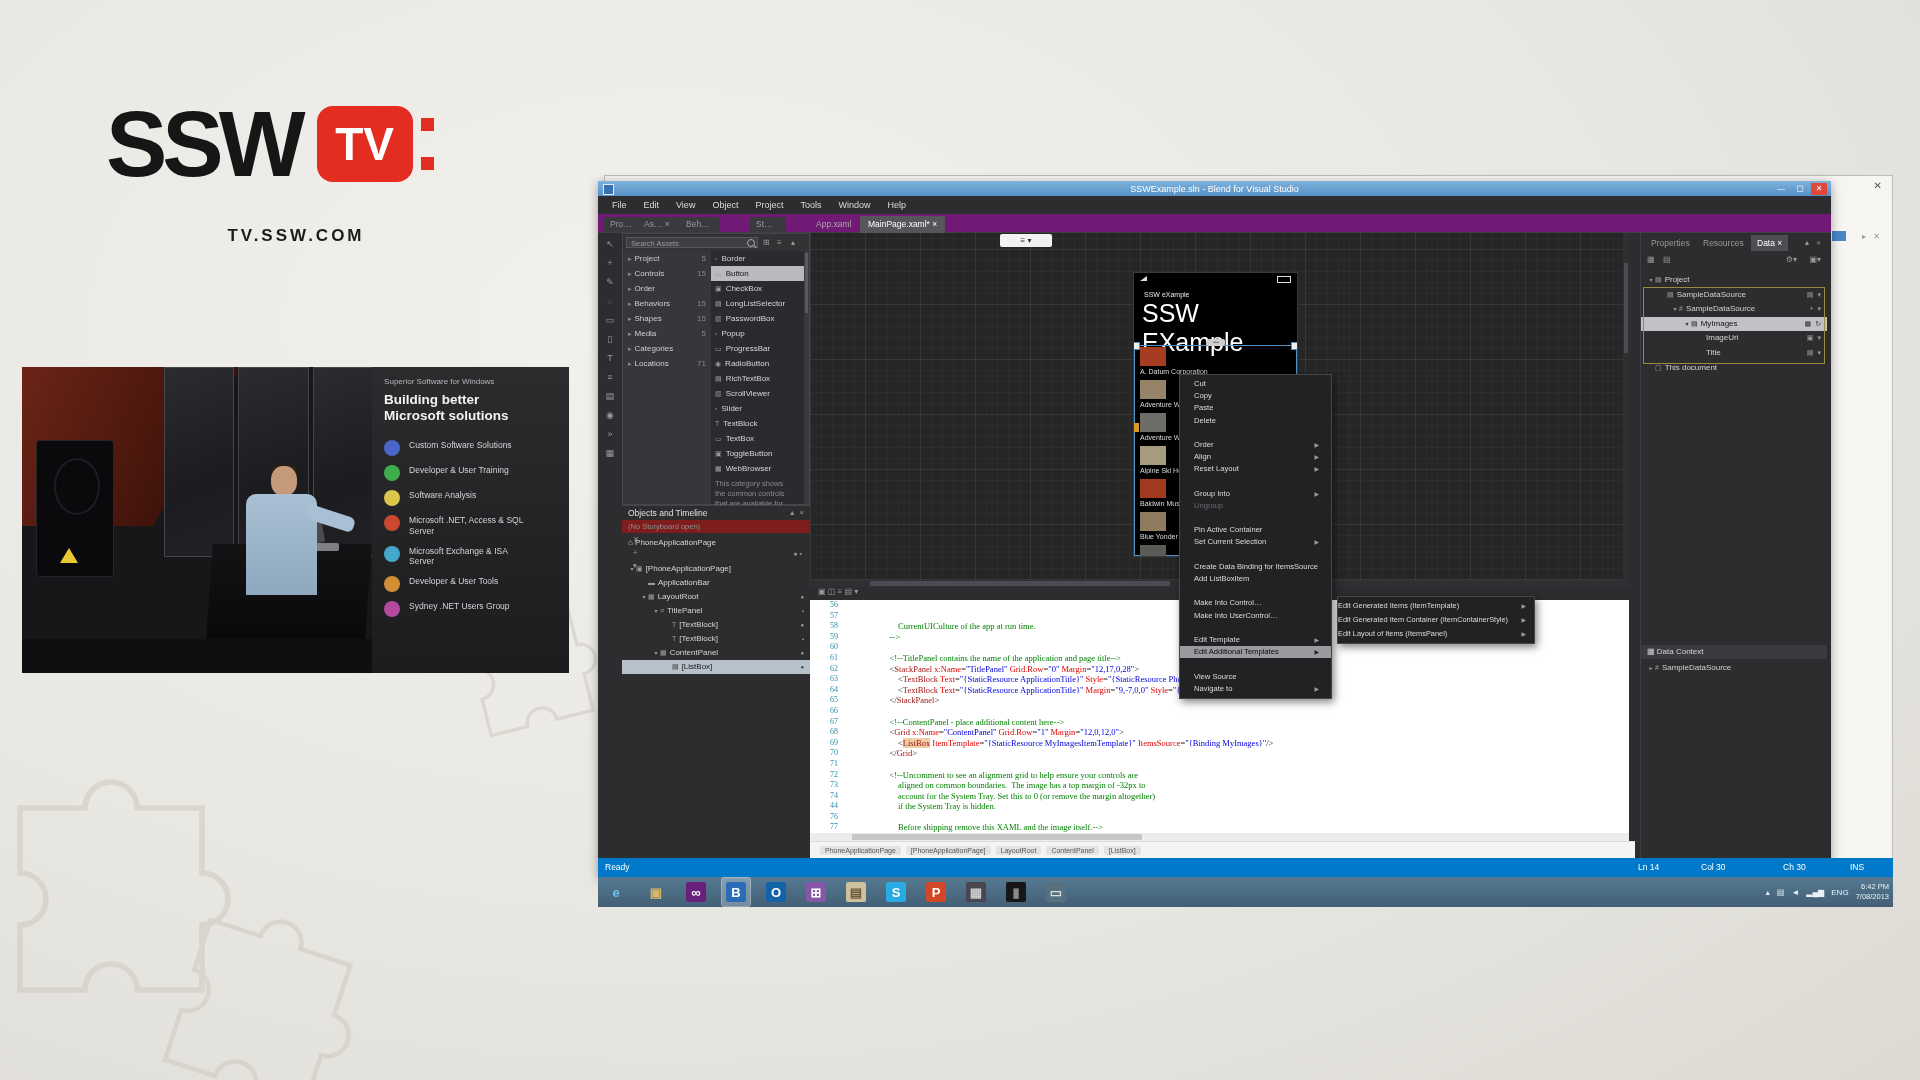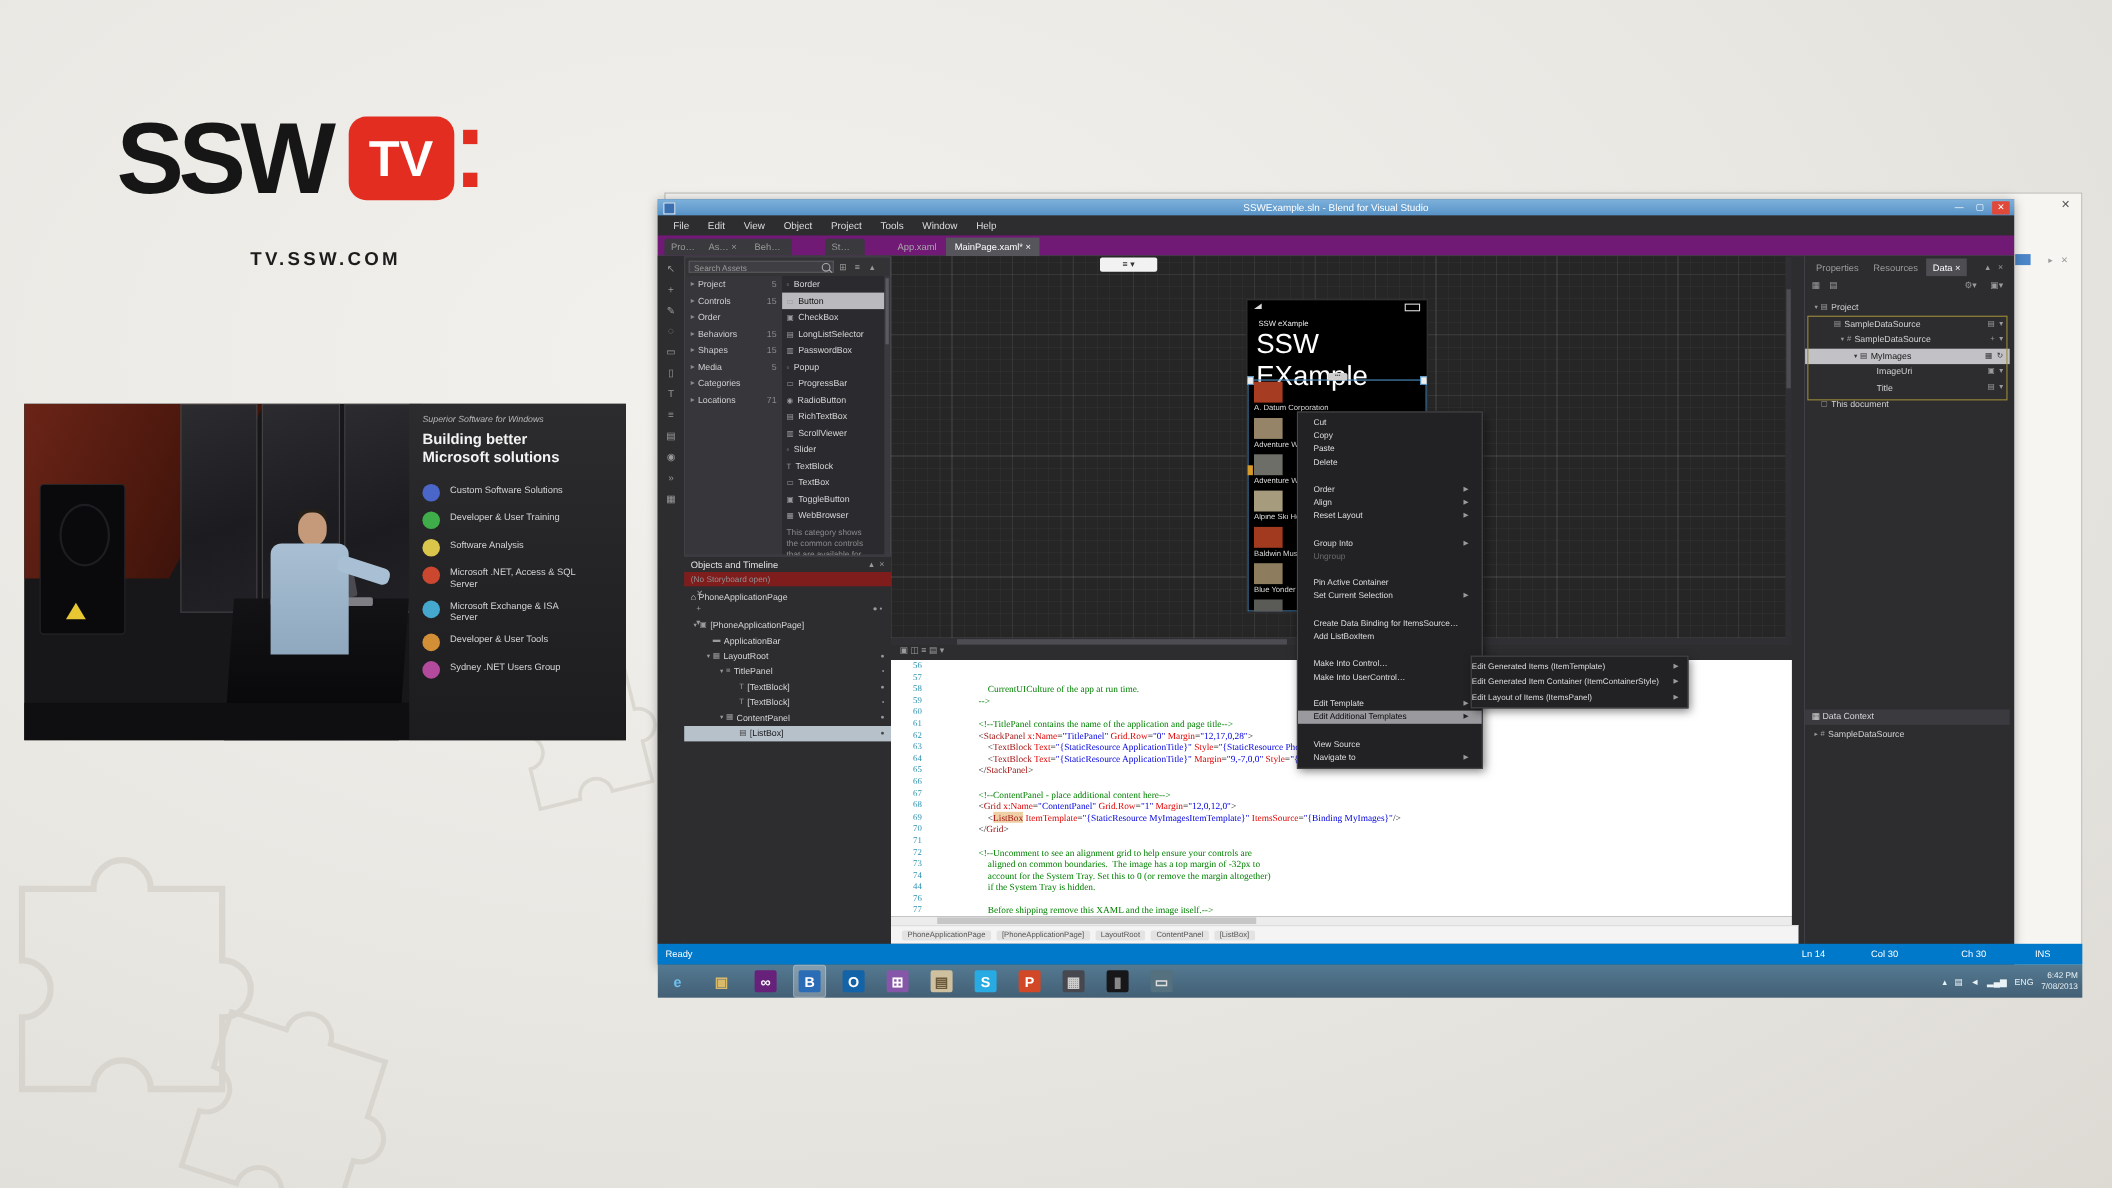--- a/index.html
+++ b/index.html
@@ -28,21 +28,21 @@
   .v-warn{position:absolute;left:30%;bottom:10%;width:0;height:0;border-left:9px solid transparent;border-right:9px solid transparent;border-bottom:15px solid #e8c832;}
   .v-floor{position:absolute;left:0;bottom:0;width:100%;height:11%;background:#0f0f11;}
   .v-podium{position:absolute;left:34%;top:58%;width:29%;height:44%;background:linear-gradient(#131316,#050507);transform:skewX(-4deg);}
   .v-laptop-lid{position:absolute;left:42%;top:49%;width:13%;height:10%;background:#4a4a50;transform:rotate(-10deg);border-radius:2px;}
   .v-laptop-base{position:absolute;left:41%;top:57.5%;width:17%;height:2.5%;background:#7e7e84;border-radius:2px;}
   .v-head{position:absolute;left:45.5%;top:32.5%;width:26px;height:30px;background:#c49a7a;border-radius:45%;}
   .v-hair{position:absolute;left:45.5%;top:31.5%;width:26px;height:12px;background:#262019;border-radius:45% 45% 0 0;}
   .v-body{position:absolute;left:41%;top:41.5%;width:13%;height:33%;background:linear-gradient(#a9c0d4,#8fa8bd);border-radius:10px 10px 0 0;}
   .v-arm{position:absolute;left:52%;top:47%;width:9%;height:5%;background:#a9c0d4;border-radius:6px;transform:rotate(18deg);}
   .v-banner{position:absolute;right:0;top:0;width:36%;height:100%;background:linear-gradient(#2c2c2f,#1c1c1f);padding:10px 12px;box-sizing:border-box;}
-  .v-tag{font-size:8px;color:#b7b7ba;font-style:italic;}
+  .v-tag{font-size:8px;color:#b7b7ba;}
   .v-head1{font-size:13.5px;font-weight:bold;color:#f3f3f3;margin-top:6px;line-height:1.2;}
   .v-bullets{margin-top:16px;}
   .v-bullet{display:flex;align-items:flex-start;gap:9px;margin-bottom:9px;}
   .v-sph{width:16px;height:16px;border-radius:50%;flex:none;
     background-image:radial-gradient(circle at 35% 28%, rgba(255,255,255,.75), rgba(255,255,255,0) 45%);}
   .v-bl{font-size:8.5px;color:#d4d4d7;width:120px;line-height:1.25;}
   
   .backwin{left:604px;top:175px;width:1289px;height:702px;background:#f6f5f2;border:1px solid #bdbcb8;box-sizing:border-box;}
   .bw-close{position:absolute;right:10px;top:4px;font-size:10px;color:#555;}
   .bw-blue{position:absolute;right:46px;top:55px;width:14px;height:10px;background:#4a86c8;}
@@ -152,21 +152,21 @@
   .d-row .ic{font-size:7px;color:#9a9a9c;margin-right:3px;flex:none;}
   .d-row .lbl{flex:1;white-space:nowrap;overflow:hidden;}
   .d-row .r1,.d-row .r2{font-size:7px;color:#9a9a9c;margin-left:4px;}
   .d-row.sel{background:#c2c2c6;color:#141414;}
   .d-row.sel .exp,.d-row.sel .ic,.d-row.sel .r1,.d-row.sel .r2{color:#333;}
   .d-tree{position:absolute;left:0;top:40px;width:100%;}
   .d-group{position:absolute;left:2px;top:54px;right:2px;height:75px;border:1px solid #9a8a3a;pointer-events:none;}
   .d-ctx-head{position:absolute;left:0;top:412px;width:100%;height:14px;background:#3a3a3f;font-size:8px;color:#d6d6d8;line-height:14px;padding-left:6px;box-sizing:border-box;}
   .d-ctx-row{position:absolute;left:0;top:428px;width:100%;}
   
-  .cmenu{left:1179px;top:374px;width:169px;background:#222224;border:1px solid #464649;box-shadow:2px 3px 8px rgba(0,0,0,.5);z-index:50;padding:3px 0;box-sizing:border-box;}
+  .cmenu{left:1179px;top:374px;width:153px;background:#222224;border:1px solid #464649;box-shadow:2px 3px 8px rgba(0,0,0,.5);z-index:50;padding:3px 0;box-sizing:border-box;}
   .cm-item{height:12.2px;line-height:12.2px;font-size:7.6px;color:#dcdcde;padding:0 12px 0 14px;display:flex;white-space:nowrap;overflow:hidden;}
   .cm-item .t{flex:1;overflow:hidden;}
   .cm-item .a{font-size:6px;color:#9a9a9c;}
   .cm-item.dis{color:#6a6a6e;}
   .cm-item.hl{background:#9a9a9e;color:#0a0a0a;}
   .cm-item.hl .a{color:#222;}
   .smenu{left:1337px;top:596px;width:196px;background:#222224;border:1px solid #464649;box-shadow:2px 3px 8px rgba(0,0,0,.5);z-index:51;padding:2px 0;}
   .sm-item{height:14px;line-height:14px;font-size:7.4px;color:#dcdcde;padding:0 8px 0 0;display:flex;white-space:nowrap;overflow:hidden;}
   .sm-item .t{flex:1;overflow:hidden;}
   .sm-item .a{font-size:6px;color:#9a9a9c;}

